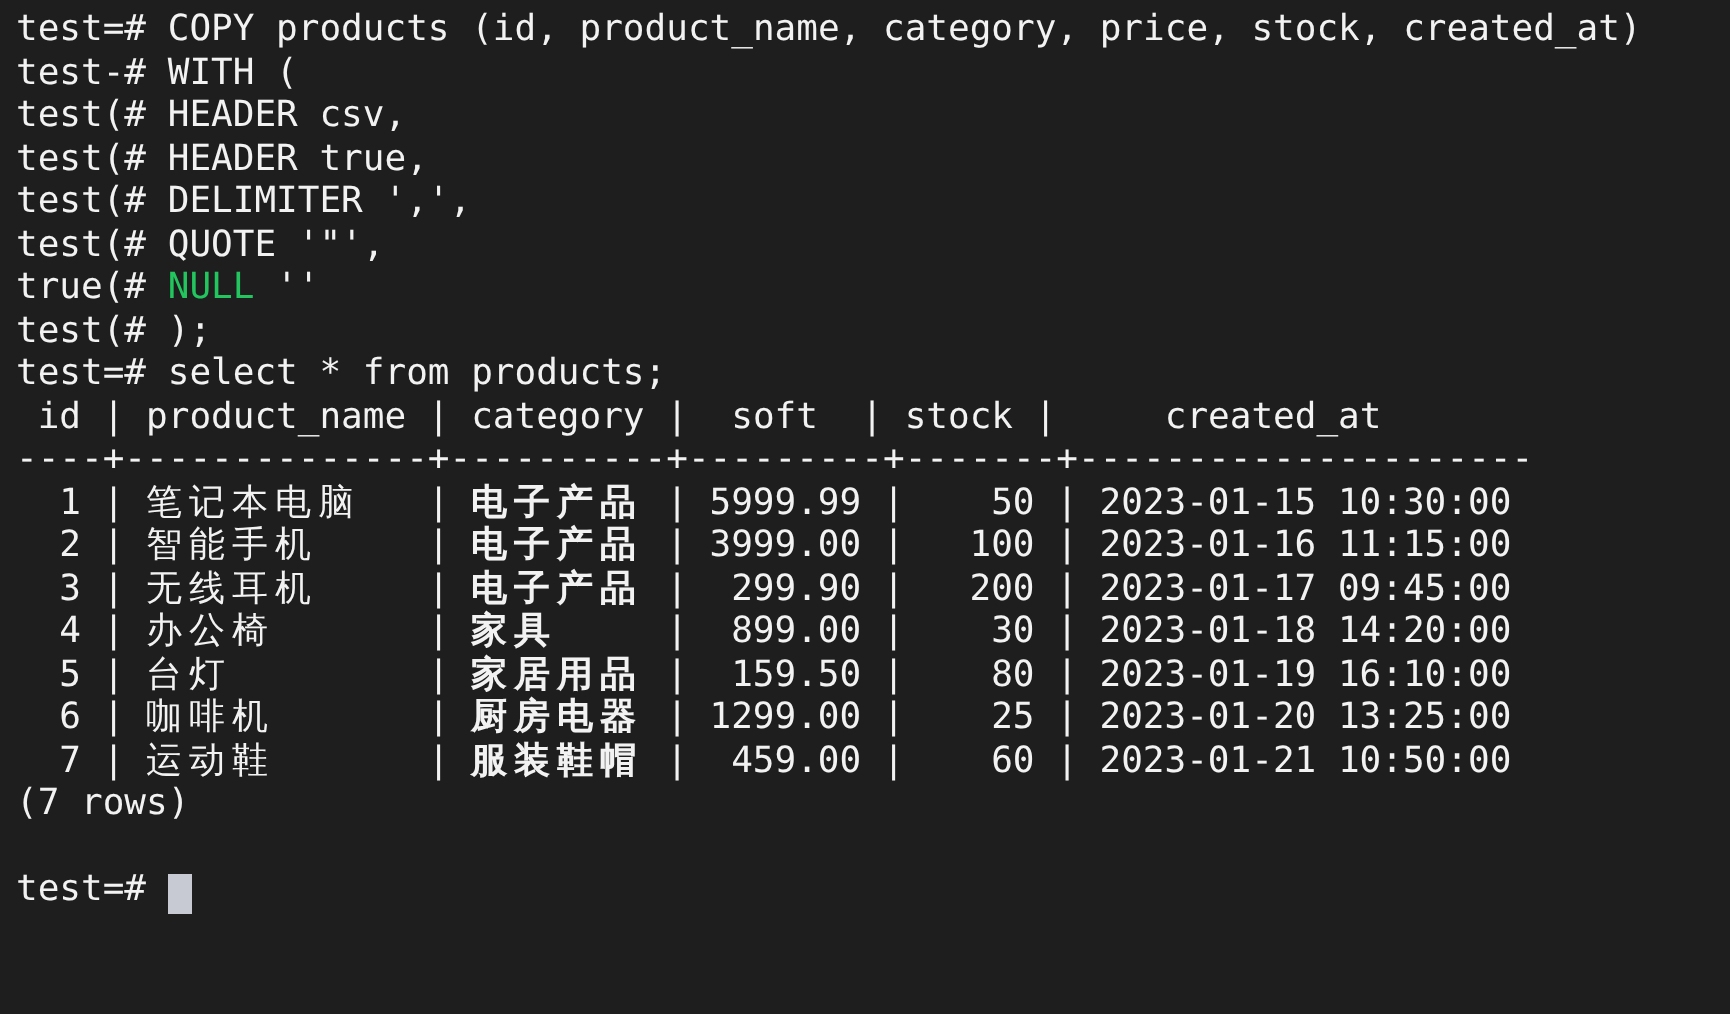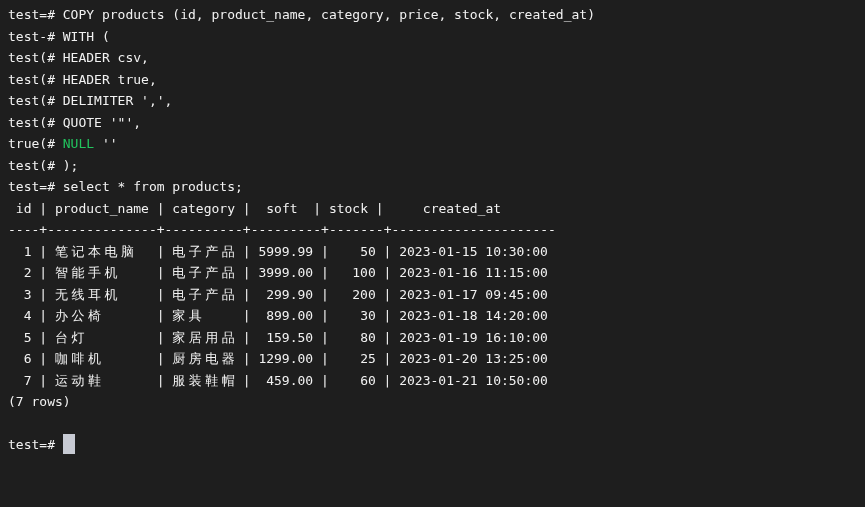--- a/index.html
+++ b/index.html
@@ -8,40 +8,40 @@
     background: #1e1e1e;
   }
   .terminal {
     width: 865px;
     height: 507px;
     box-sizing: border-box;
     overflow: hidden;
     background: #1e1e1e;
     color: #f2f2f2;
     font-family: "DejaVu Sans Mono", monospace;
-    font-size: 13px;
+    font-size: 18px;
     line-height: 21.5px;
     padding: 4px 0 0 8px;
   }
   .line {
     white-space: pre;
     min-height: 21.5px;
   }
   .kw-null { color: #22c55e; }
   .cell {
     display: inline-block;
     white-space: pre;
     box-sizing: border-box;
     vertical-align: top;
     overflow: hidden;
   }
   .sep   { width: 1ch; text-align: center; }
   .c-id      { width: 4ch;  text-align: right; padding-right: 1ch; }
   .c-name    { width: 14ch; text-align: left;  padding-left: 1ch; letter-spacing: 3.5px; }
-  .c-cat     { width: 10ch; text-align: left;  padding-left: 1ch; letter-spacing: 3.5px; }
+  .c-cat     { width: 10ch; text-align: left;  padding-left: 1ch; letter-spacing: 3.5px; font-weight: bold; }
   .c-price   { width: 9ch;  text-align: right; padding-right: 1ch; }
   .c-stock   { width: 7ch;  text-align: right; padding-right: 1ch; }
   .c-created { width: 21ch; text-align: left;  padding-left: 1ch; }
   .cursor {
     display: inline-block;
     width: 12px;
     height: 20px;
     background: #c7cad3;
     vertical-align: text-bottom;
     margin-bottom: -2px;

